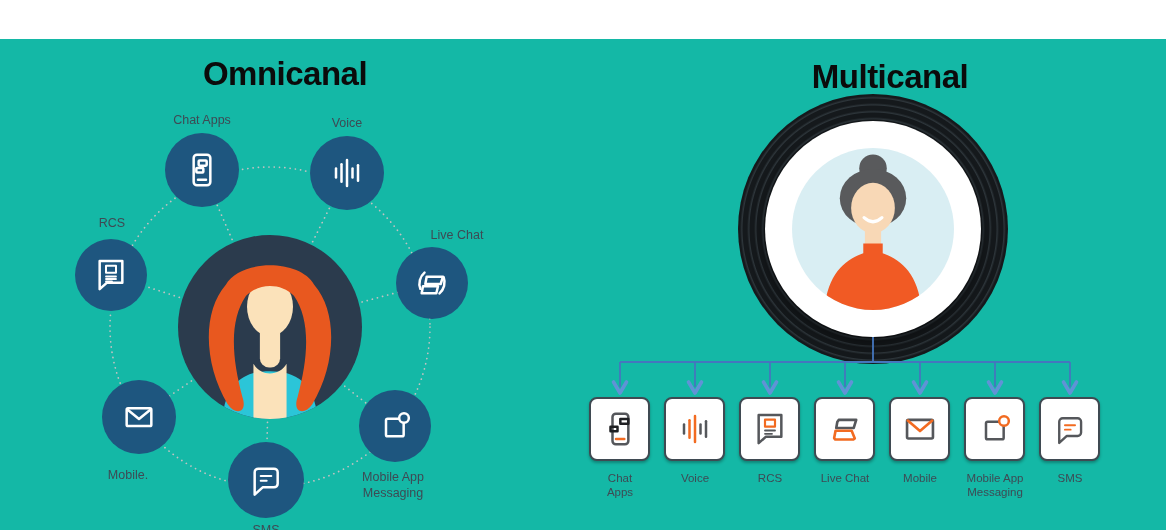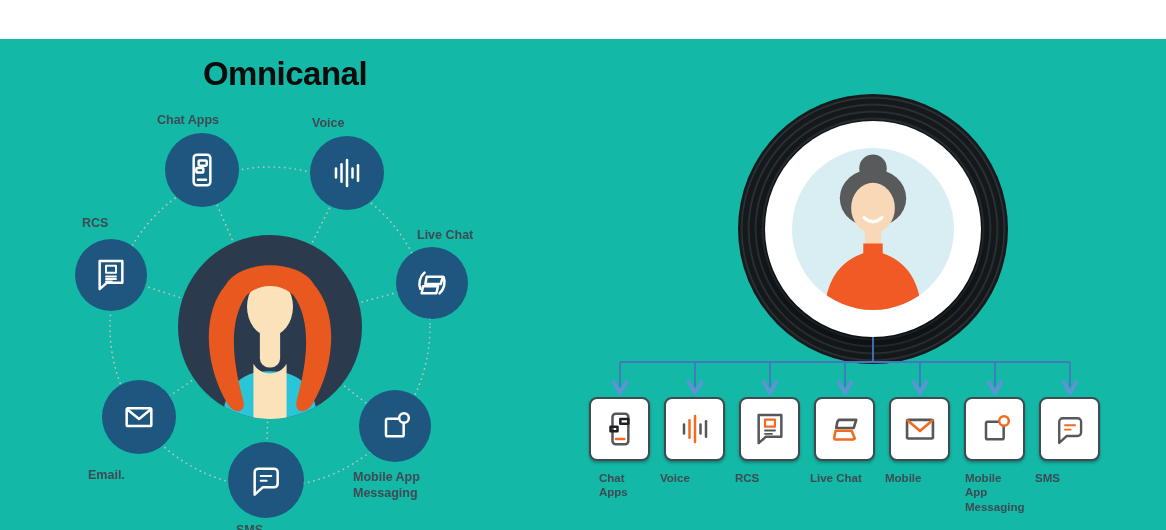--- a/index.html
+++ b/index.html
@@ -1,19 +1,19 @@
 <!DOCTYPE html>
 <html><head>
 <meta charset="utf-8">
 <style>
   html,body{margin:0;padding:0;background:#fff;}
   #stage{position:relative;width:1166px;height:530px;background:#14b8a6;overflow:hidden;
          font-family:"Liberation Sans","DejaVu Sans",sans-serif;margin-top:39px;}
   .title{position:absolute;font-size:33px;font-weight:bold;letter-spacing:-0.5px;color:#0b0b0b;text-align:center;}
-  .lbl{position:absolute;font-weight:bold;color:#3E4A54;text-align:left;line-height:1.25;}
+  .lbl{position:absolute;font-weight:normal;color:#3E4A54;text-align:center;line-height:1.25;}
   .lbl.left{font-size:12.5px;}
   .lbl.right{font-size:11.5px;}
   svg{position:absolute;top:0;left:0;}
   .lineicon{fill:none;stroke:#fff;stroke-width:1.5;stroke-linecap:round;stroke-linejoin:round;}
   .g{stroke:#55575B;} .o{stroke:#F26B21;} .k{stroke:#1F2023;}
   .card{position:absolute;top:358px;width:61px;height:64px;background:#fff;border:2px solid #3F4A52;
         border-radius:8px;box-sizing:border-box;display:flex;align-items:center;justify-content:center;
         box-shadow:0 2px 3px rgba(0,0,0,0.28);}
   .cicon{position:static;fill:none;stroke-width:1.5;stroke-linecap:round;stroke-linejoin:round;}
   .mc-ring{position:absolute;left:738px;top:55px;width:270px;height:270px;border-radius:50%;
@@ -113,24 +113,25 @@
           <path d="M27 92 C14 70 13 42 26 27 C34 13 66 13 74 27 C87 42 86 70 73 92 C69 98 62 97 65 88 C71 66 72 46 63 33 C56 26 44 26 37 33 C28 46 29 66 35 88 C38 97 31 98 27 92 Z" fill="#E8581F"></path>
         </g>
       </g>
     </g>
   </svg>
 
   <div class="lbl left" style="left:157px;top:74px;width:90px;">Chat Apps</div>
   <div class="lbl left" style="left:312px;top:77px;width:70px;">Voice</div>
   <div class="lbl left" style="left:82px;top:177px;width:60px;">RCS</div>
   <div class="lbl left" style="left:417px;top:189px;width:80px;">Live Chat</div>
-  <div class="lbl left" style="left:88px;top:429px;width:80px;">Email.</div>
+  <div class="lbl left" style="left:88px;top:429px;width:80px;">Mobile.</div>
   <div class="lbl left" style="left:236px;top:484px;width:60px;">SMS</div>
   <div class="lbl left" style="left:353px;top:431px;width:80px;">Mobile App Messaging</div>
 
+  <div class="title" style="left:755px;top:19px;width:270px;">Multicanal</div>
 
   <div class="mc-ring">
     <div class="mc-white">
       <div class="mc-blue">
         <svg width="162" height="162" viewBox="0 0 100 100" style="position:absolute;left:0;top:0;">
           <circle cx="50" cy="12.5" r="8.5" fill="#595A5C"></circle>
           <ellipse cx="50" cy="31" rx="20.5" ry="18" fill="#595A5C"></ellipse>
           <ellipse cx="50" cy="37" rx="13.5" ry="15.5" fill="#F8D8B6"></ellipse>
           <rect x="45" y="47" width="10" height="17" rx="3.5" fill="#F8D8B6"></rect>
           <path d="M20 100 C22 77 33 69 44 65 L44 59 L56 59 L56 65 C67 69 78 77 80 100 Z" fill="#F15A24"></path>

